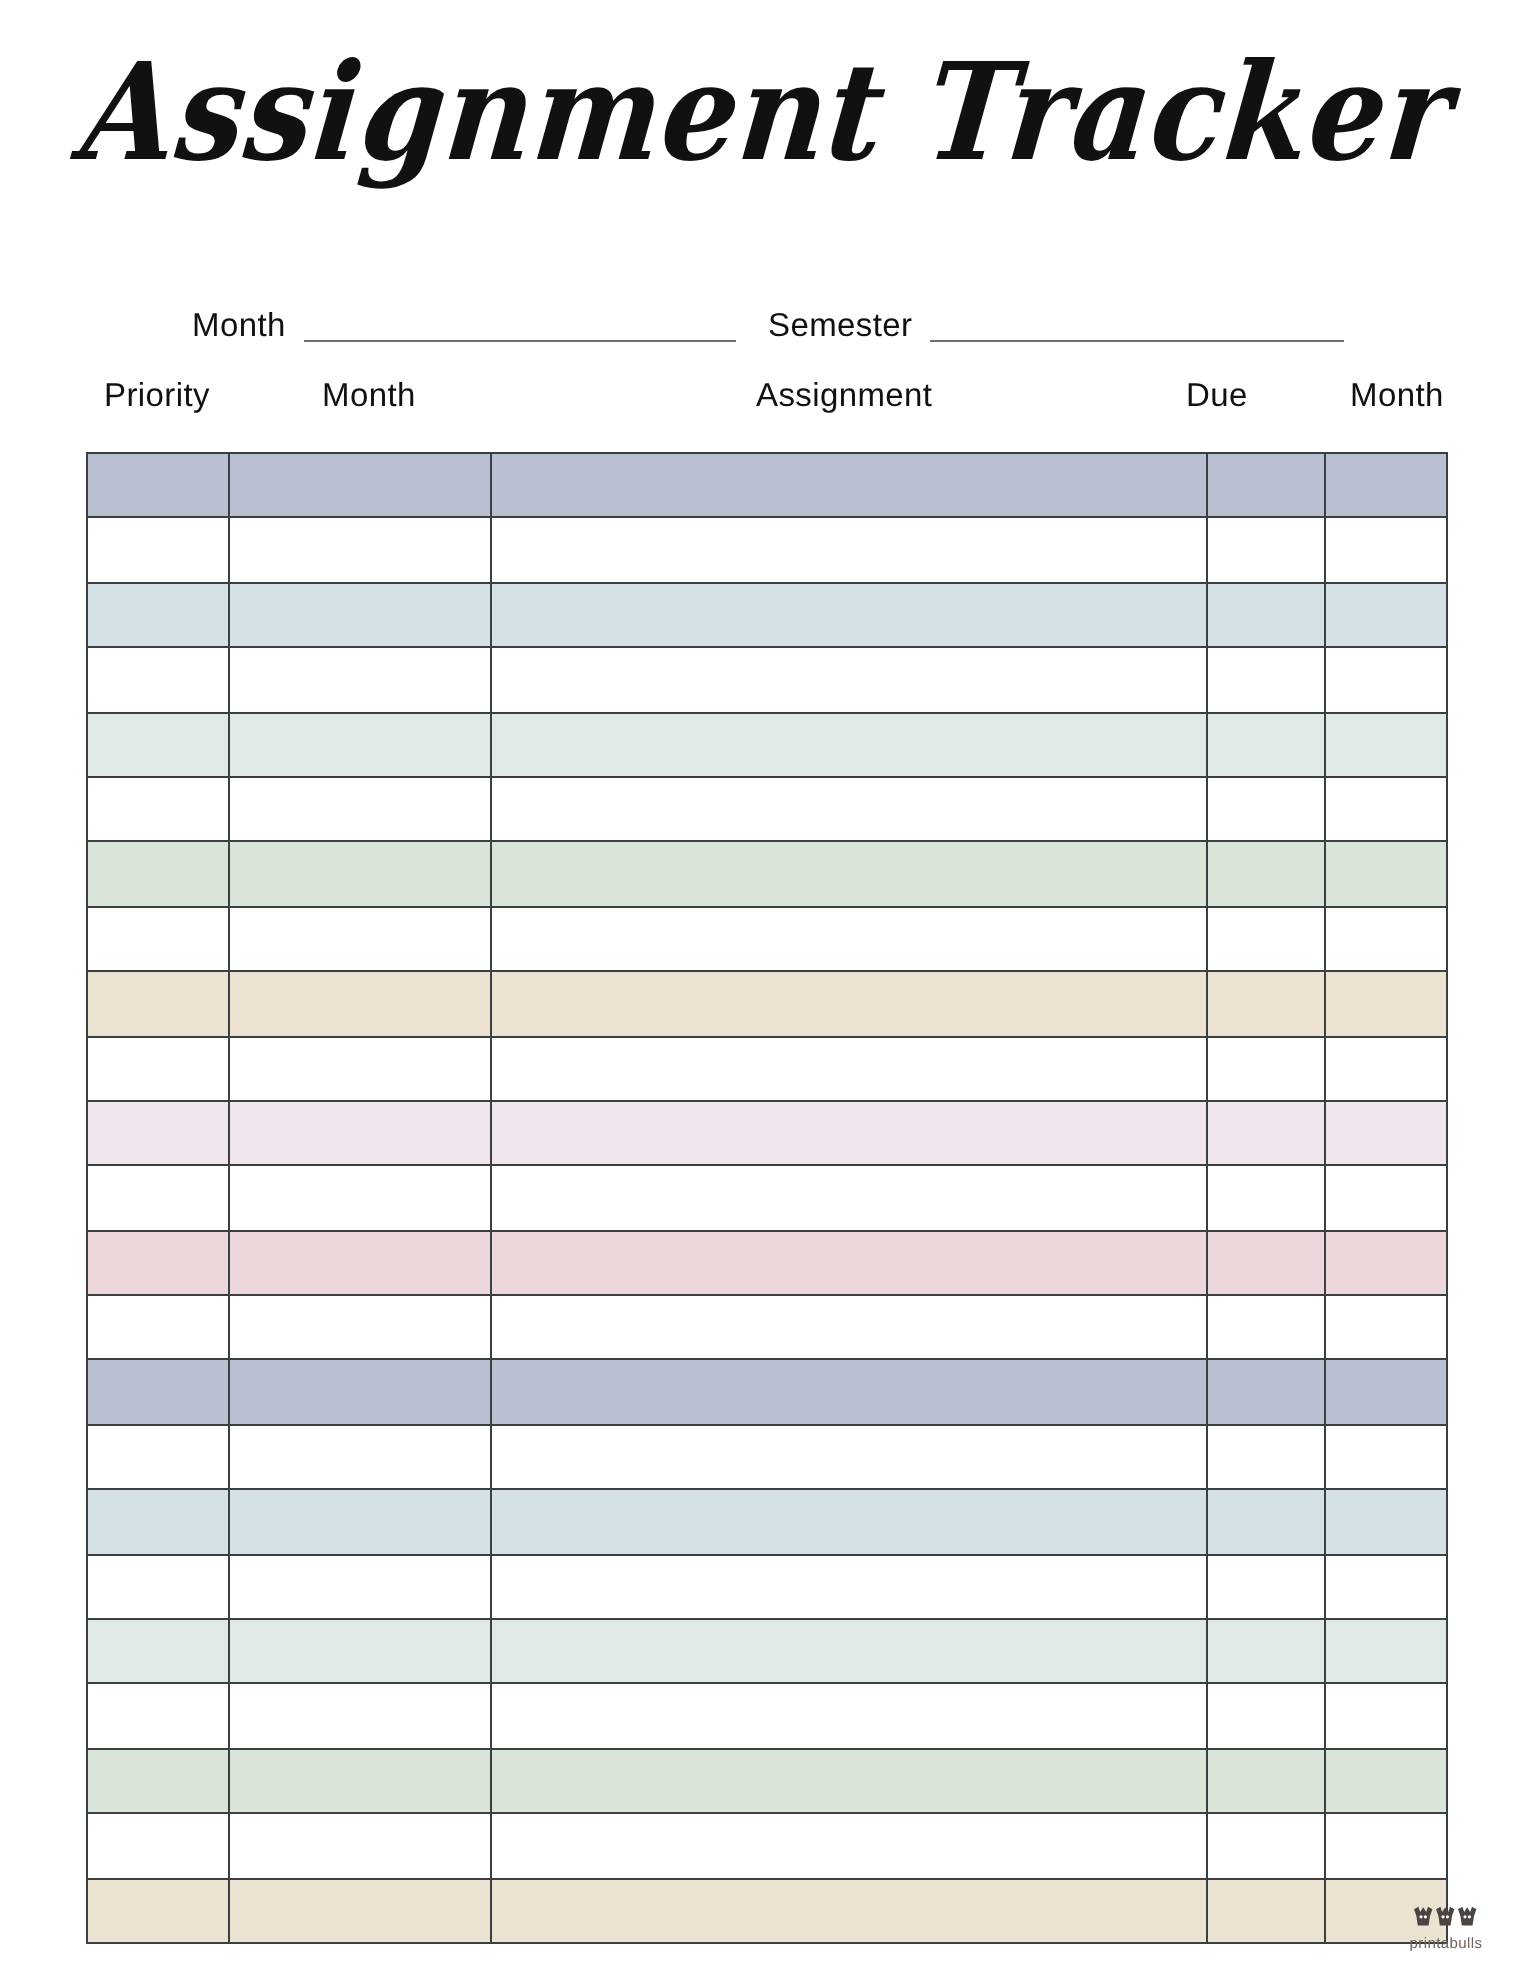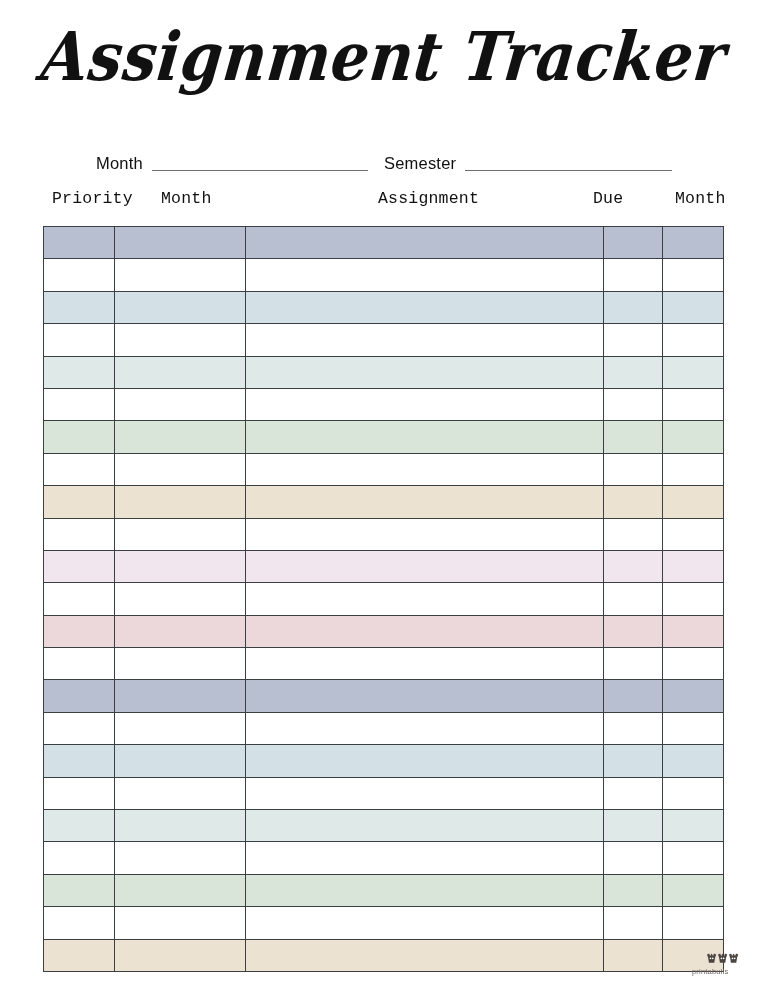--- a/index.html
+++ b/index.html
@@ -85,21 +85,20 @@
     width: 680px;
     height: 24px;
   }
   .col-headers span {
     position: absolute;
     font-size: 16.5px;
     letter-spacing: 0.2px;
     color: #111111;
     white-space: nowrap;
     top: 0;
-    font-family: Liberation Mono, monospace;
   }
   .ch-priority   { left: 9px; }
   .ch-class      { left: 118px; }
   .ch-assignment { left: 335px; }
   .ch-due        { left: 550px; }
   .ch-done       { left: 632px; }
 
   
   .tracker-table {
     position: absolute;
@@ -122,20 +121,21 @@
     background: #ffffff;
   }
 
   
   .logo {
     position: absolute;
     left: 692px;
     top: 953px;
     width: 62px;
     height: 30px;
+    text-align: center;
   }
   .logo-mark {
     display: block;
     height: 13px;
     line-height: 13px;
   }
   .logo-mark svg { display: block; margin: 0 auto; }
   .logo-text {
     display: block;
     font-family: "Liberation Sans", sans-serif;

